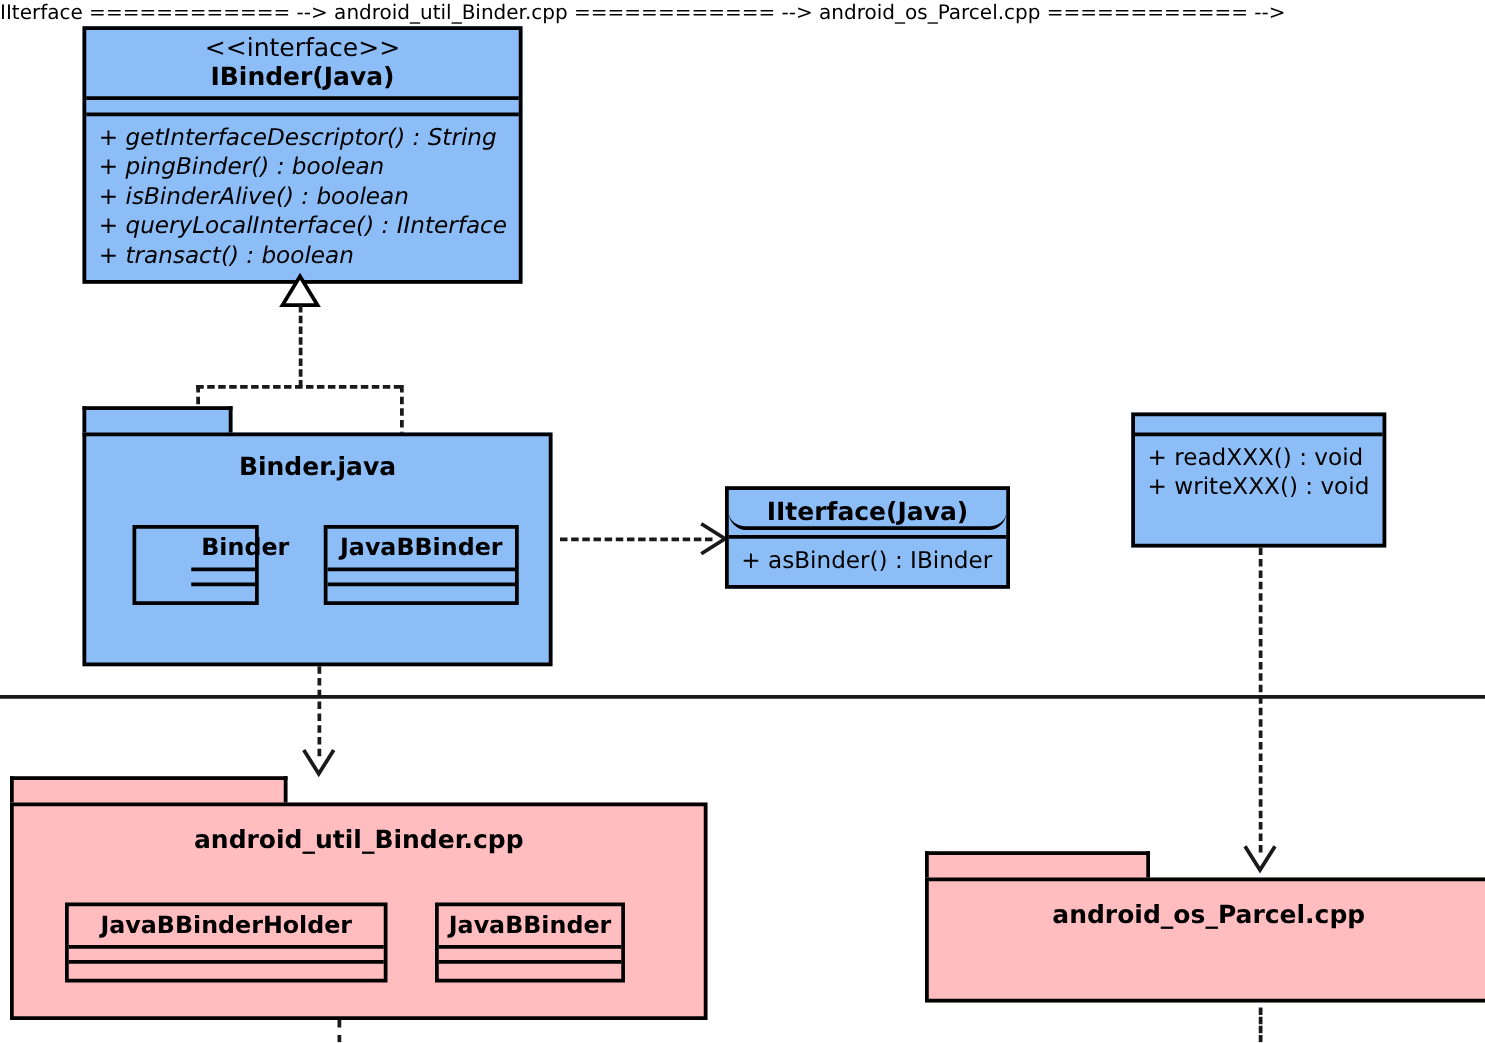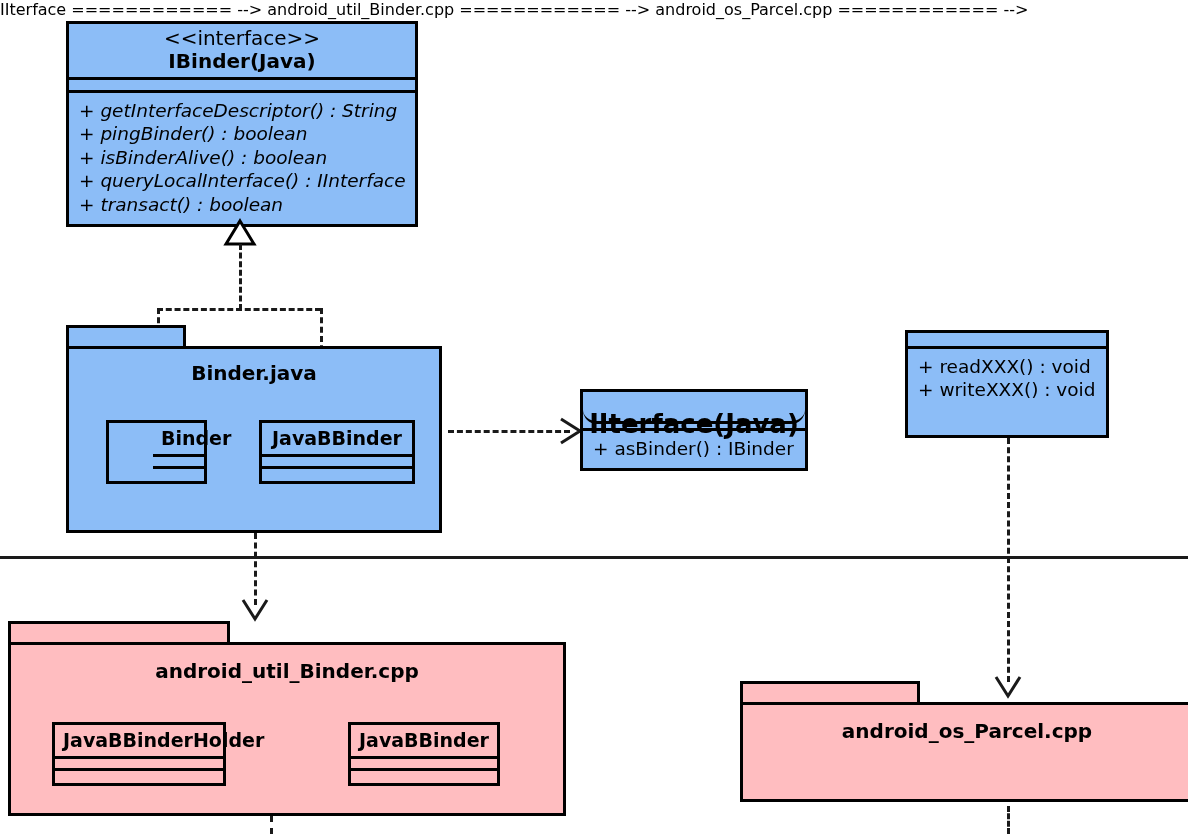--- a/index.html
+++ b/index.html
@@ -189,21 +189,21 @@
   </div>
 
    IIterface ============ --&gt;
   <div class="hline-dashed" style="left:448px; top:430px; width:122px;"></div>
   <svg class="arrow-svg" style="left:558px; top:417px; width:26px; height:28px;" viewBox="0 0 26 28">
     <polyline points="3,2 22,14 3,26" fill="none" stroke="#1A1A1A" stroke-width="3" stroke-linecap="butt" stroke-linejoin="miter"></polyline>
   </svg>
 
   
   <div class="uml-class" id="iiterface-box" style="left:580px; top:389px; width:228px; height:82px;">
-    <div class="uml-title" style="font-size:26px; height:32px; padding-top:18px;border-radius:14px;">IIterface(Java)</div>
+    <div class="uml-title" style="font-size:20px; height:32px; padding-top:6px;border-radius:14px;">IIterface(Java)</div>
     <div class="uml-compartment empty-attrs"></div>
     <div class="uml-compartment uml-ops">
       <div>+ asBinder() : IBinder</div>
     </div>
   </div>
 
   
   <div class="uml-class" id="parcel-box" style="left:905px; top:330px; width:204px; height:108px;">
     <div class="uml-compartment empty-attrs"></div>
     <div class="uml-compartment uml-ops">
@@ -226,21 +226,21 @@
   <svg class="arrow-svg" style="left:994px; top:674px; width:28px; height:26px;" viewBox="0 0 28 26">
     <polyline points="2,3 14,22 26,3" fill="none" stroke="#1A1A1A" stroke-width="3" stroke-linecap="butt" stroke-linejoin="miter"></polyline>
   </svg>
 
   
   <div class="uml-package pink" id="pkg-android-util-binder" style="left:8px; top:621px; width:558px; height:195px;">
     <div class="pkg-tab" style="width:222px; height:24px;"></div>
     <div class="pkg-body" style="top:21px; width:558px; height:174px;"></div>
     <div class="pkg-name" style="top:38px; font-size:20px;">android_util_Binder.cpp</div>
 
-    <div class="nested-class pink" style="left:44px; top:101px; width:174px; height:64px;">
+    <div class="nested-class pink" style="left:44px; top:101px; width:258px; height:64px;">
       <div class="nested-title">JavaBBinderHolder</div>
       <div class="nested-row"></div>
       <div class="nested-row"></div>
     </div>
 
     <div class="nested-class pink" style="left:340px; top:101px; width:152px; height:64px;">
       <div class="nested-title">JavaBBinder</div>
       <div class="nested-row"></div>
       <div class="nested-row"></div>
     </div>

